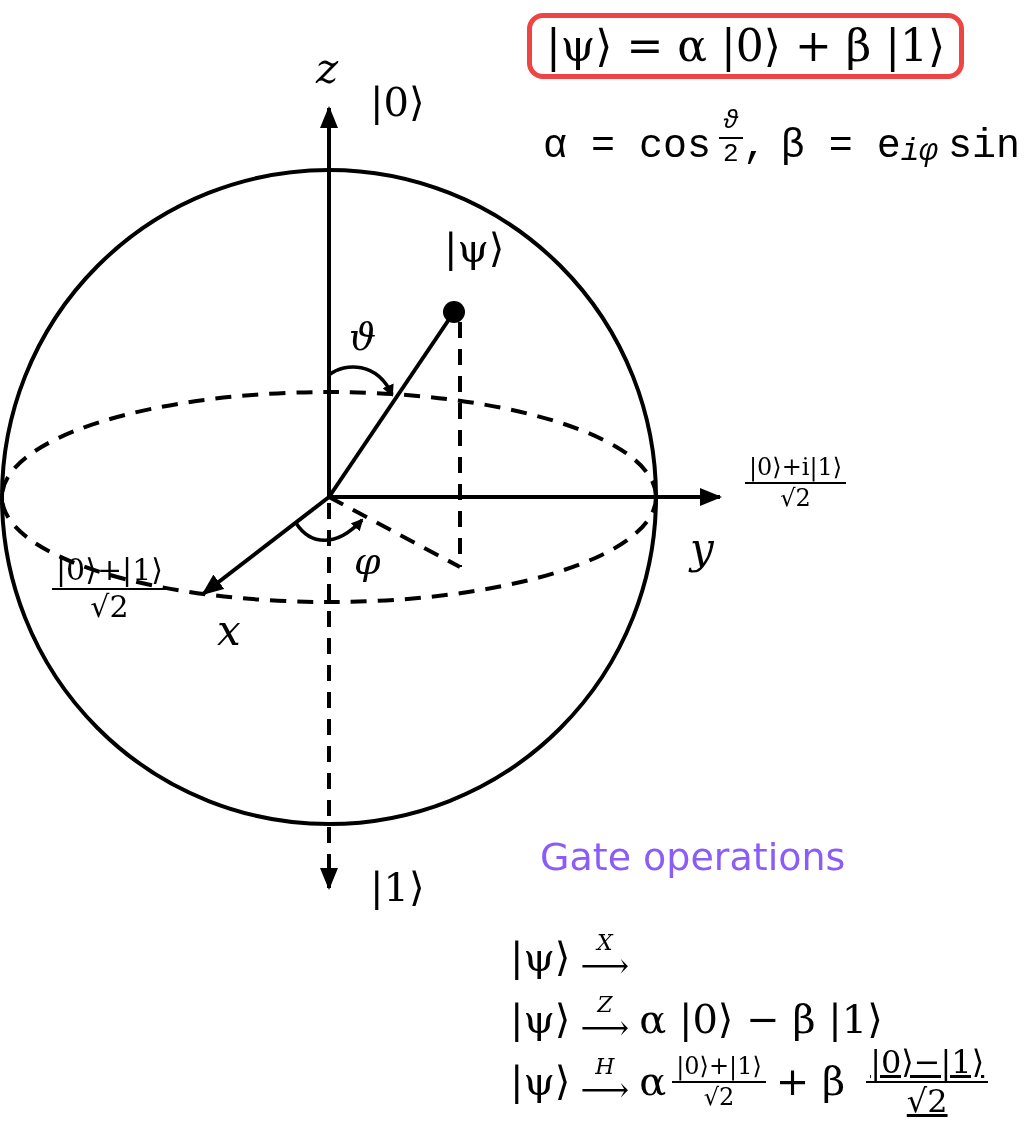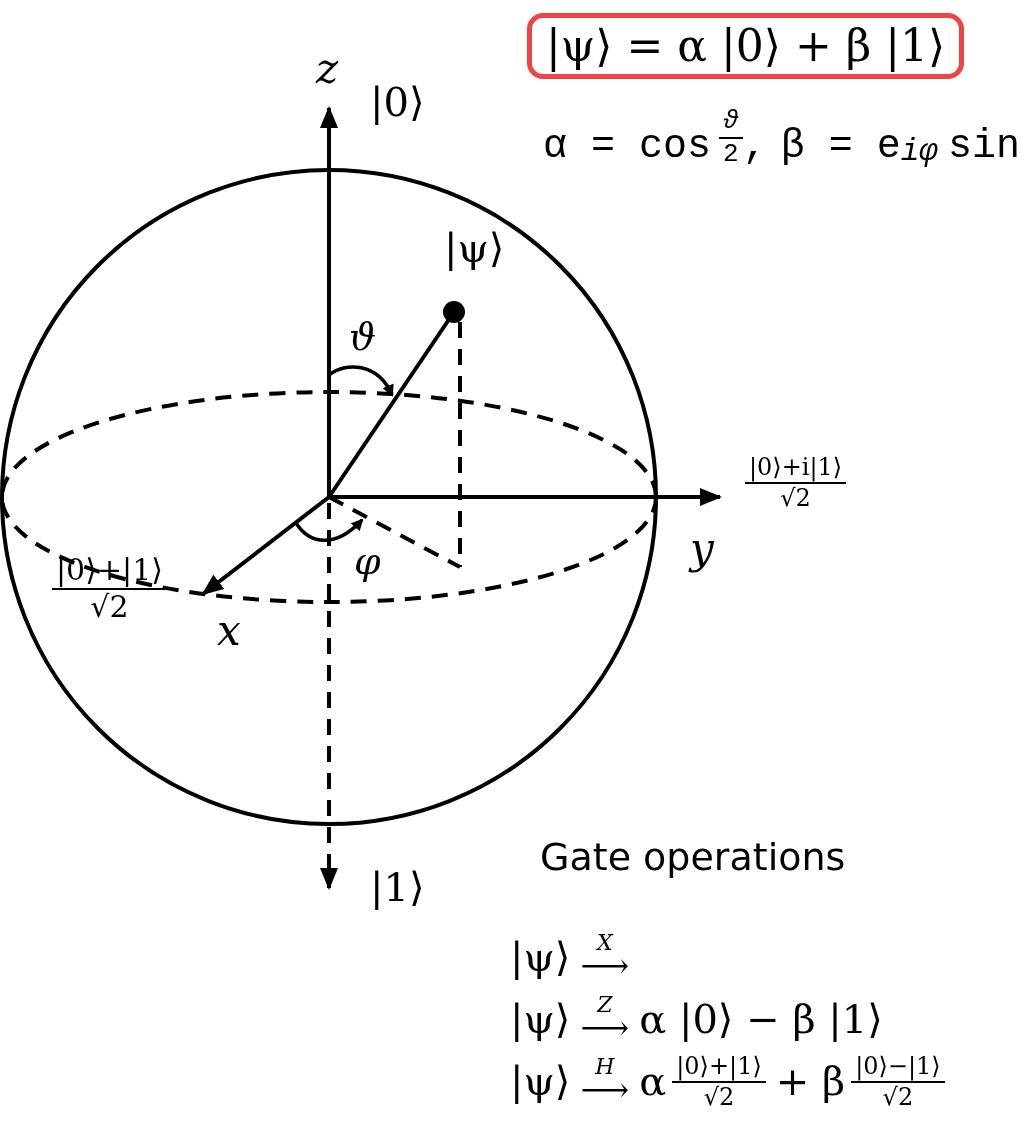--- a/index.html
+++ b/index.html
@@ -1,21 +1,21 @@
 <!DOCTYPE html>
 <html><head>
 <meta charset="utf-8">
 <style>
   html, body { margin: 0; padding: 0; background: #ffffff; }
   body { width: 1025px; height: 1131px; position: relative; overflow: hidden; }
   .stage { position: absolute; left: 0; top: 0; width: 1025px; height: 1131px; }
   svg.diagram { position: absolute; left: 0; top: 0; }
   .math { font-family: "DejaVu Serif", "Liberation Serif", serif; color: #000; position: absolute; white-space: nowrap; line-height: 1; }
   .it { font-style: italic; }
-  .sans { font-family: "DejaVu Sans", "Liberation Sans", sans-serif; color: #000000; position: absolute; white-space: nowrap; }
+  .sans { font-family: "DejaVu Sans", "Liberation Sans", sans-serif; color: #8b5cf6; position: absolute; white-space: nowrap; }
   .frac { display: inline-flex; flex-direction: column; align-items: center; vertical-align: middle; }
   .frac .num { border-bottom: 2px solid #000; padding: 0 4px 3px 4px; line-height: 1; }
   .frac .den { padding-top: 2px; line-height: 1; }
   .boxed { border: 5px solid #ef4444; border-radius: 16px; padding: 6px 14px 6px 14px; }
   .gate-row { display: flex; align-items: center; height: 62px; }
   .arrow-op { display: inline-flex; flex-direction: column; align-items: center; margin: 0 10px; }
   .arrow-op .lbl { font-size: 22px; font-style: italic; line-height: 1; margin-bottom: -6px; }
   .arrow-op .arr { font-size: 34px; line-height: 1; }
 </style>
 </head>
@@ -130,20 +130,20 @@
       <span class="arrow-op">
         <span class="lbl">H</span>
         <span class="arr">⟶</span>
       </span>
       <span>α</span>
       <span class="frac" style="font-size:24px; margin-left:6px;">
         <span class="num">|0⟩+|1⟩</span>
         <span class="den">√2</span>
       </span>
       <span style="margin-left:10px;">+ β</span>
-      <span class="frac" style="font-size:24px; margin-left:6px;">
+      <span class="frac" style="font-size:32px; margin-left:21px;text-decoration:underline;">
         <span class="num">|0⟩−|1⟩</span>
         <span class="den">√2</span>
       </span>
     </div>
   </div>
 
 </div>
 
 </body></html>

